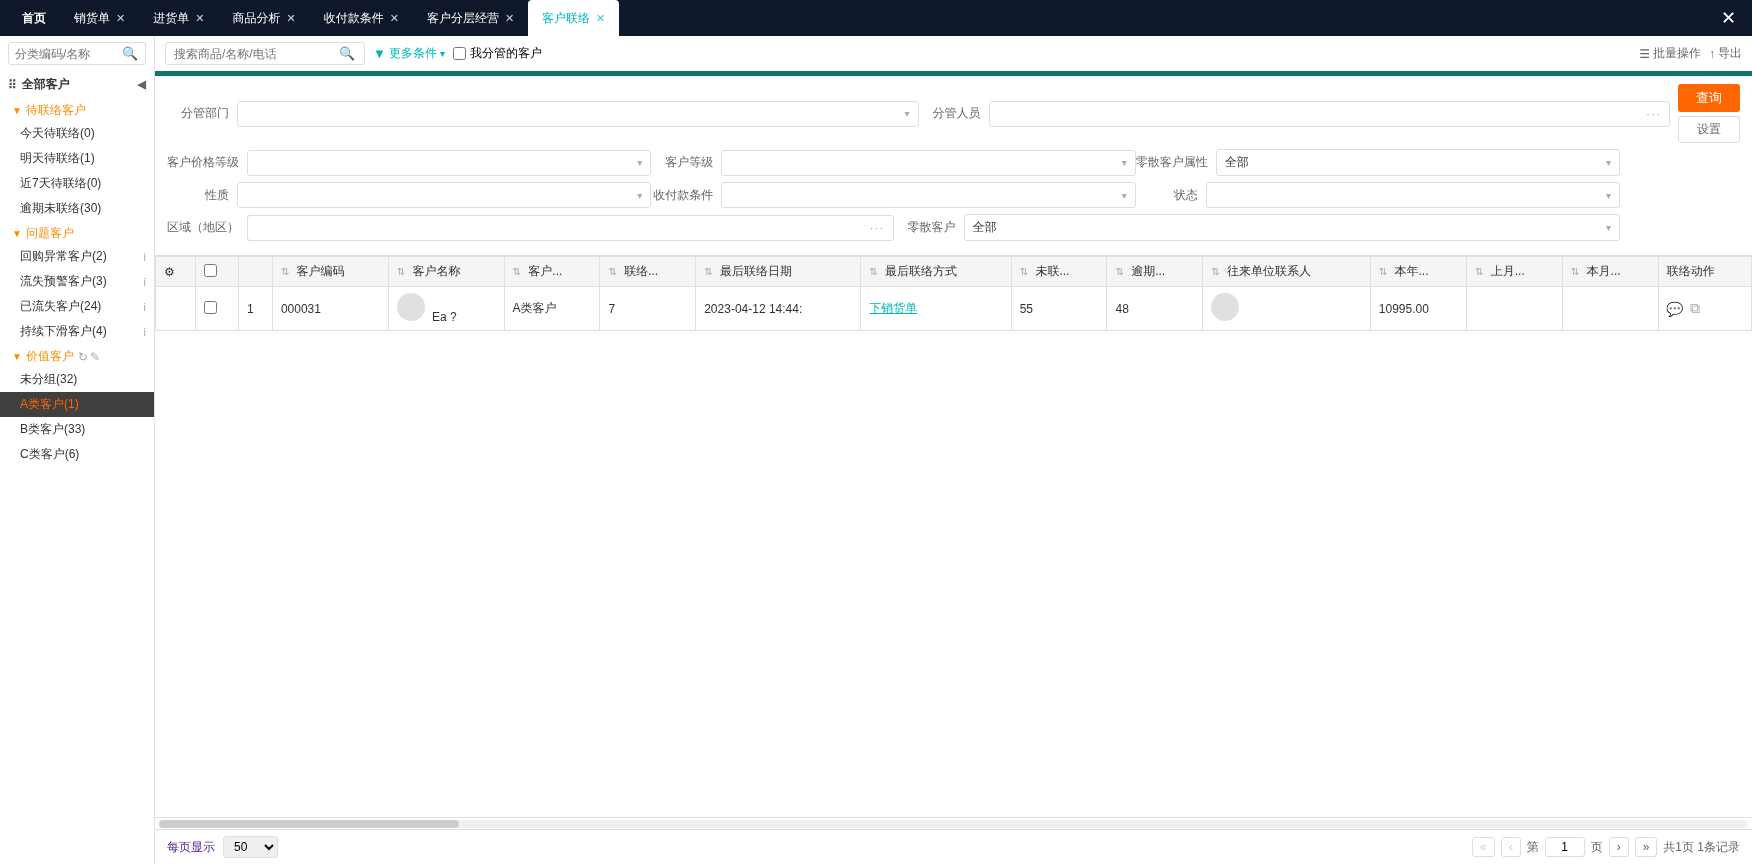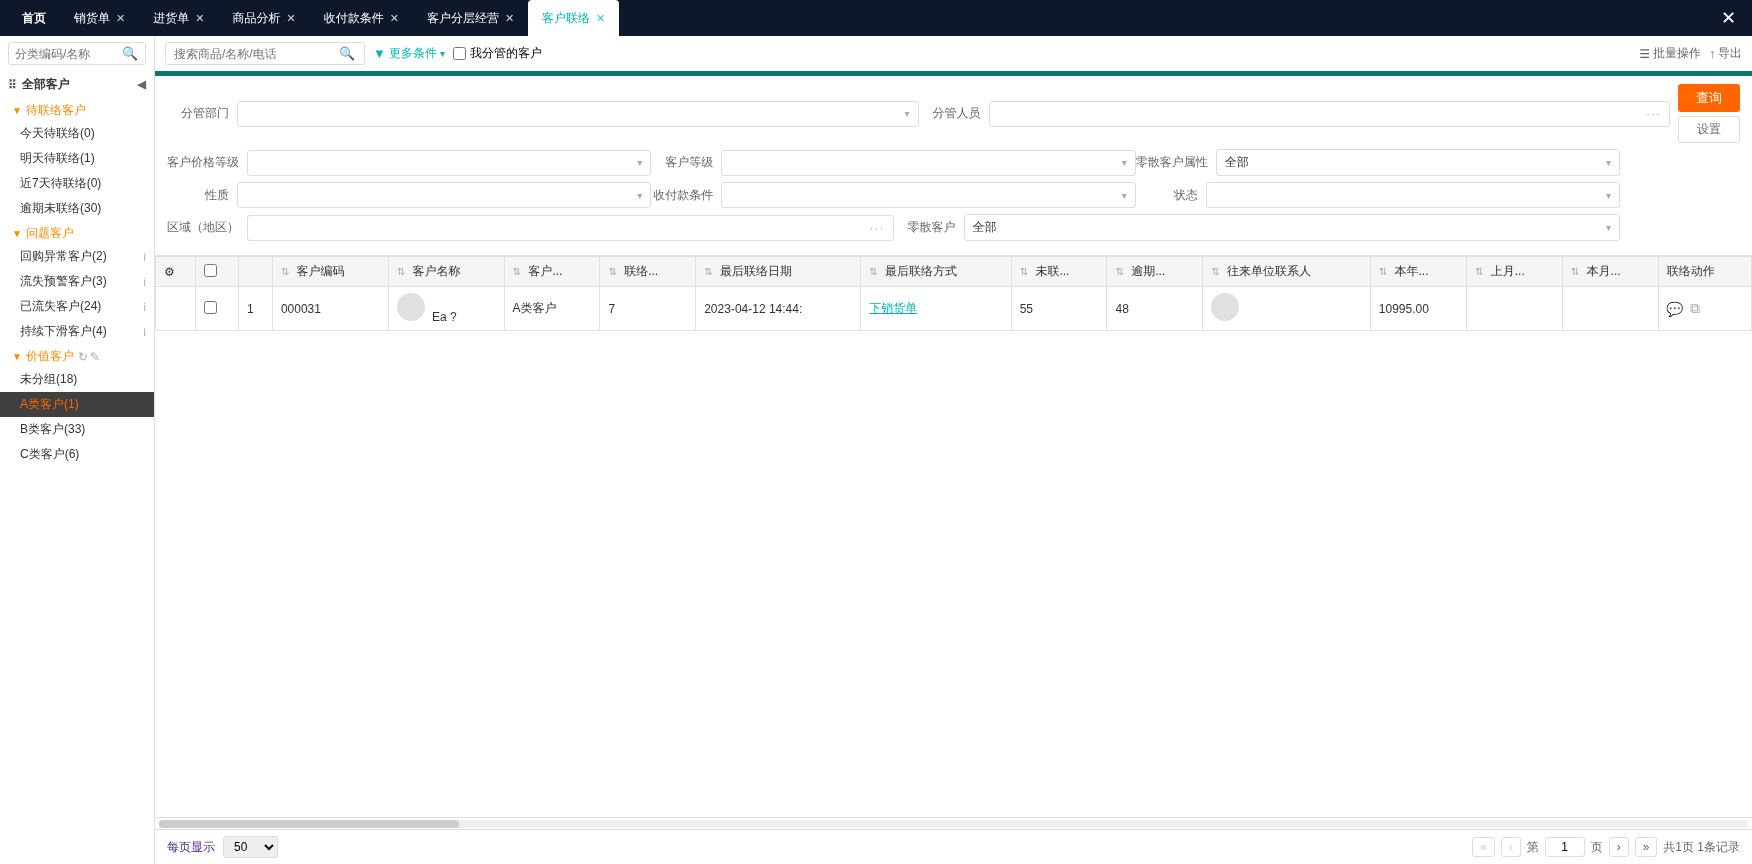--- a/index.html
+++ b/index.html
@@ -257,21 +257,21 @@
       <span class="info-icon">ℹ</span>
     </div>
 
     <div class="sidebar-group-label">
       <span class="arrow">▼</span>
       <span>价值客户</span>
       <span style="margin-left:4px; color:#aaa; cursor:pointer;">↻</span>
       <span style="margin-left:2px; color:#aaa; cursor:pointer;">✎</span>
     </div>
     <div class="sidebar-item">
-      <span>未分组(18)</span>
+      <span>未分组(32)</span>
     </div>
     <div class="sidebar-item active">
       <span>A类客户(1)</span>
     </div>
     <div class="sidebar-item">
       <span>B类客户(33)</span>
     </div>
     <div class="sidebar-item">
       <span>C类客户(6)</span>
     </div>

